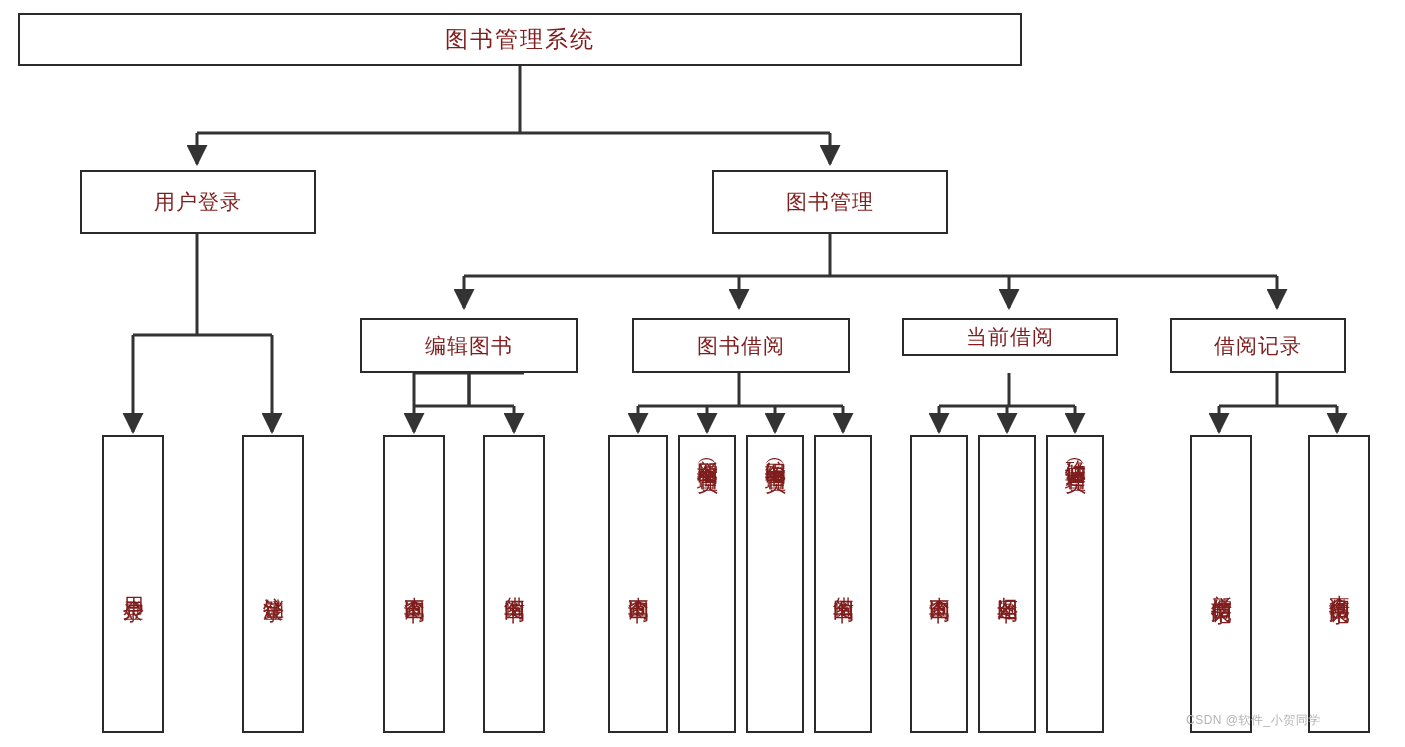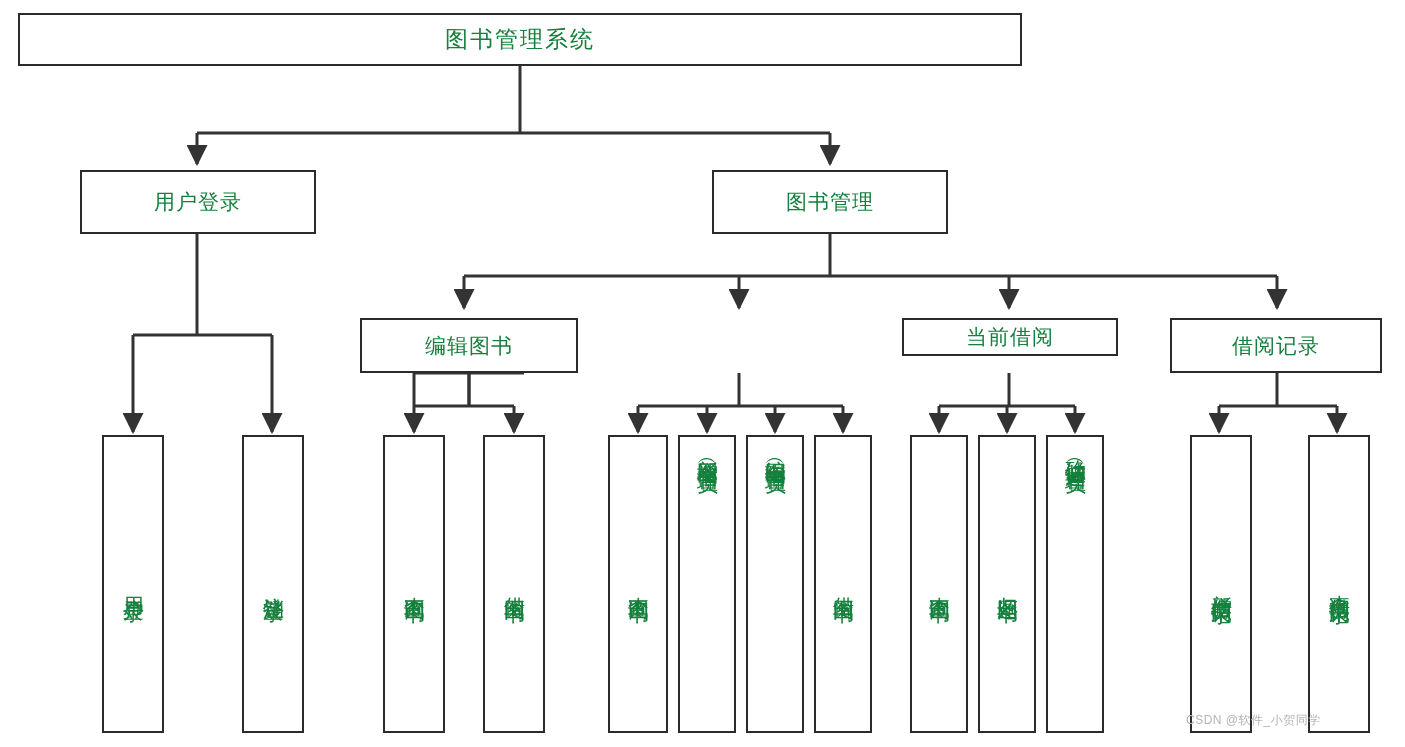--- a/index.html
+++ b/index.html
@@ -25,21 +25,21 @@
     height: 747px;
   }
   .node {
     position: absolute;
     box-sizing: border-box;
     background: #ffffff;
     border: 2px solid #2b2b2b;
     display: flex;
     align-items: center;
     justify-content: center;
-    color: #15803d;
+    color: #7f1d1d;
   }
   .node-h .node-label {
     font-size: 21px;
     line-height: 1.2;
     letter-spacing: 1px;
     white-space: nowrap;
   }
   .node-v {
     align-items: flex-start;
     justify-content: center;
@@ -139,24 +139,27 @@
   <div class="node node-h" style="left:80px; top:170px; width:236px; height:64px;">
     <span class="node-label">用户登录</span>
   </div>
   <div class="node node-h" style="left:712px; top:170px; width:236px; height:64px;">
     <span class="node-label">图书管理</span>
   </div>
 
   <div class="node node-h" style="left:360px; top:318px; width:218px; height:55px;">
     <span class="node-label">编辑图书</span>
   </div>
+  <div class="node node-h" style="left:632px; top:318px; width:218px; height:55px;">
+    <span class="node-label">图书借阅</span>
+  </div>
   <div class="node node-h" style="left:902px; top:318px; width:216px; height:38px;">
     <span class="node-label">当前借阅</span>
   </div>
-  <div class="node node-h" style="left:1170px; top:318px; width:212px; height:55px;">
+  <div class="node node-h" style="left:1170px; top:318px; width:176px; height:55px;">
     <span class="node-label">借阅记录</span>
   </div>
 
   <div class="node node-v v-center" style="left:102px; top:435px; width:62px; height:298px;">
     <span class="node-label">用户登录</span>
   </div>
   <div class="node node-v v-center" style="left:242px; top:435px; width:62px; height:298px;">
     <span class="node-label">注销登录</span>
   </div>
 

